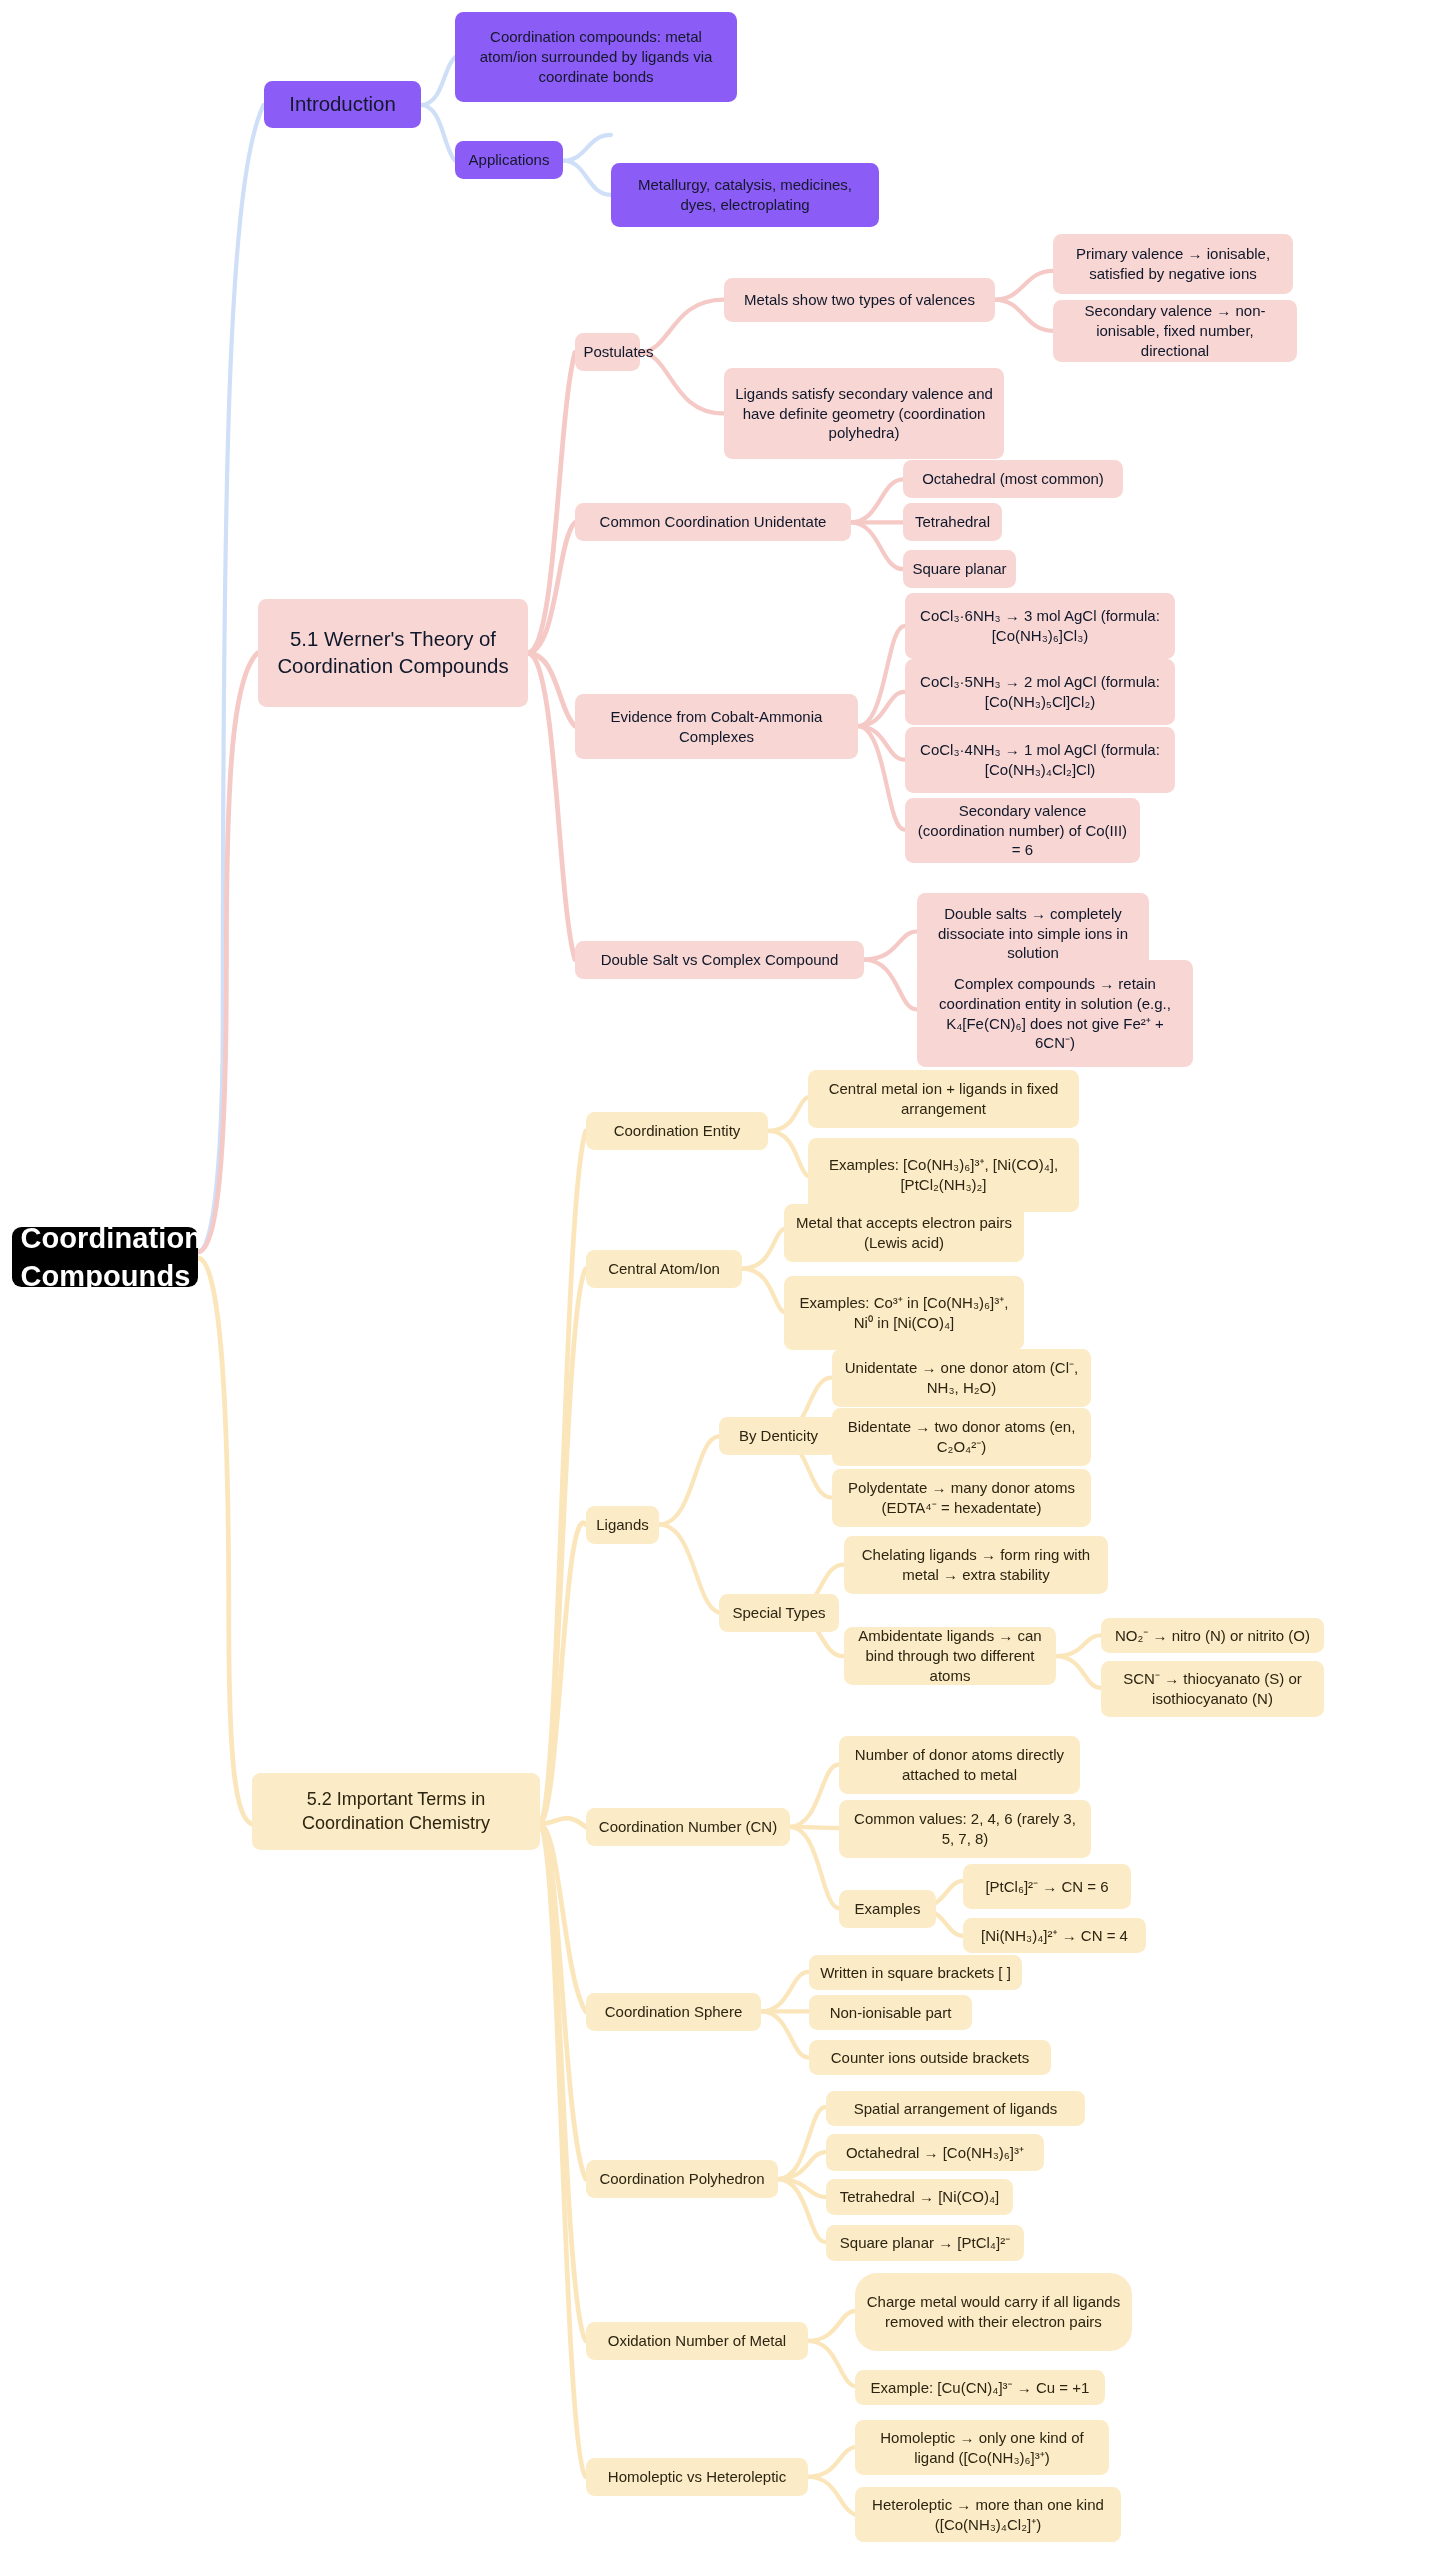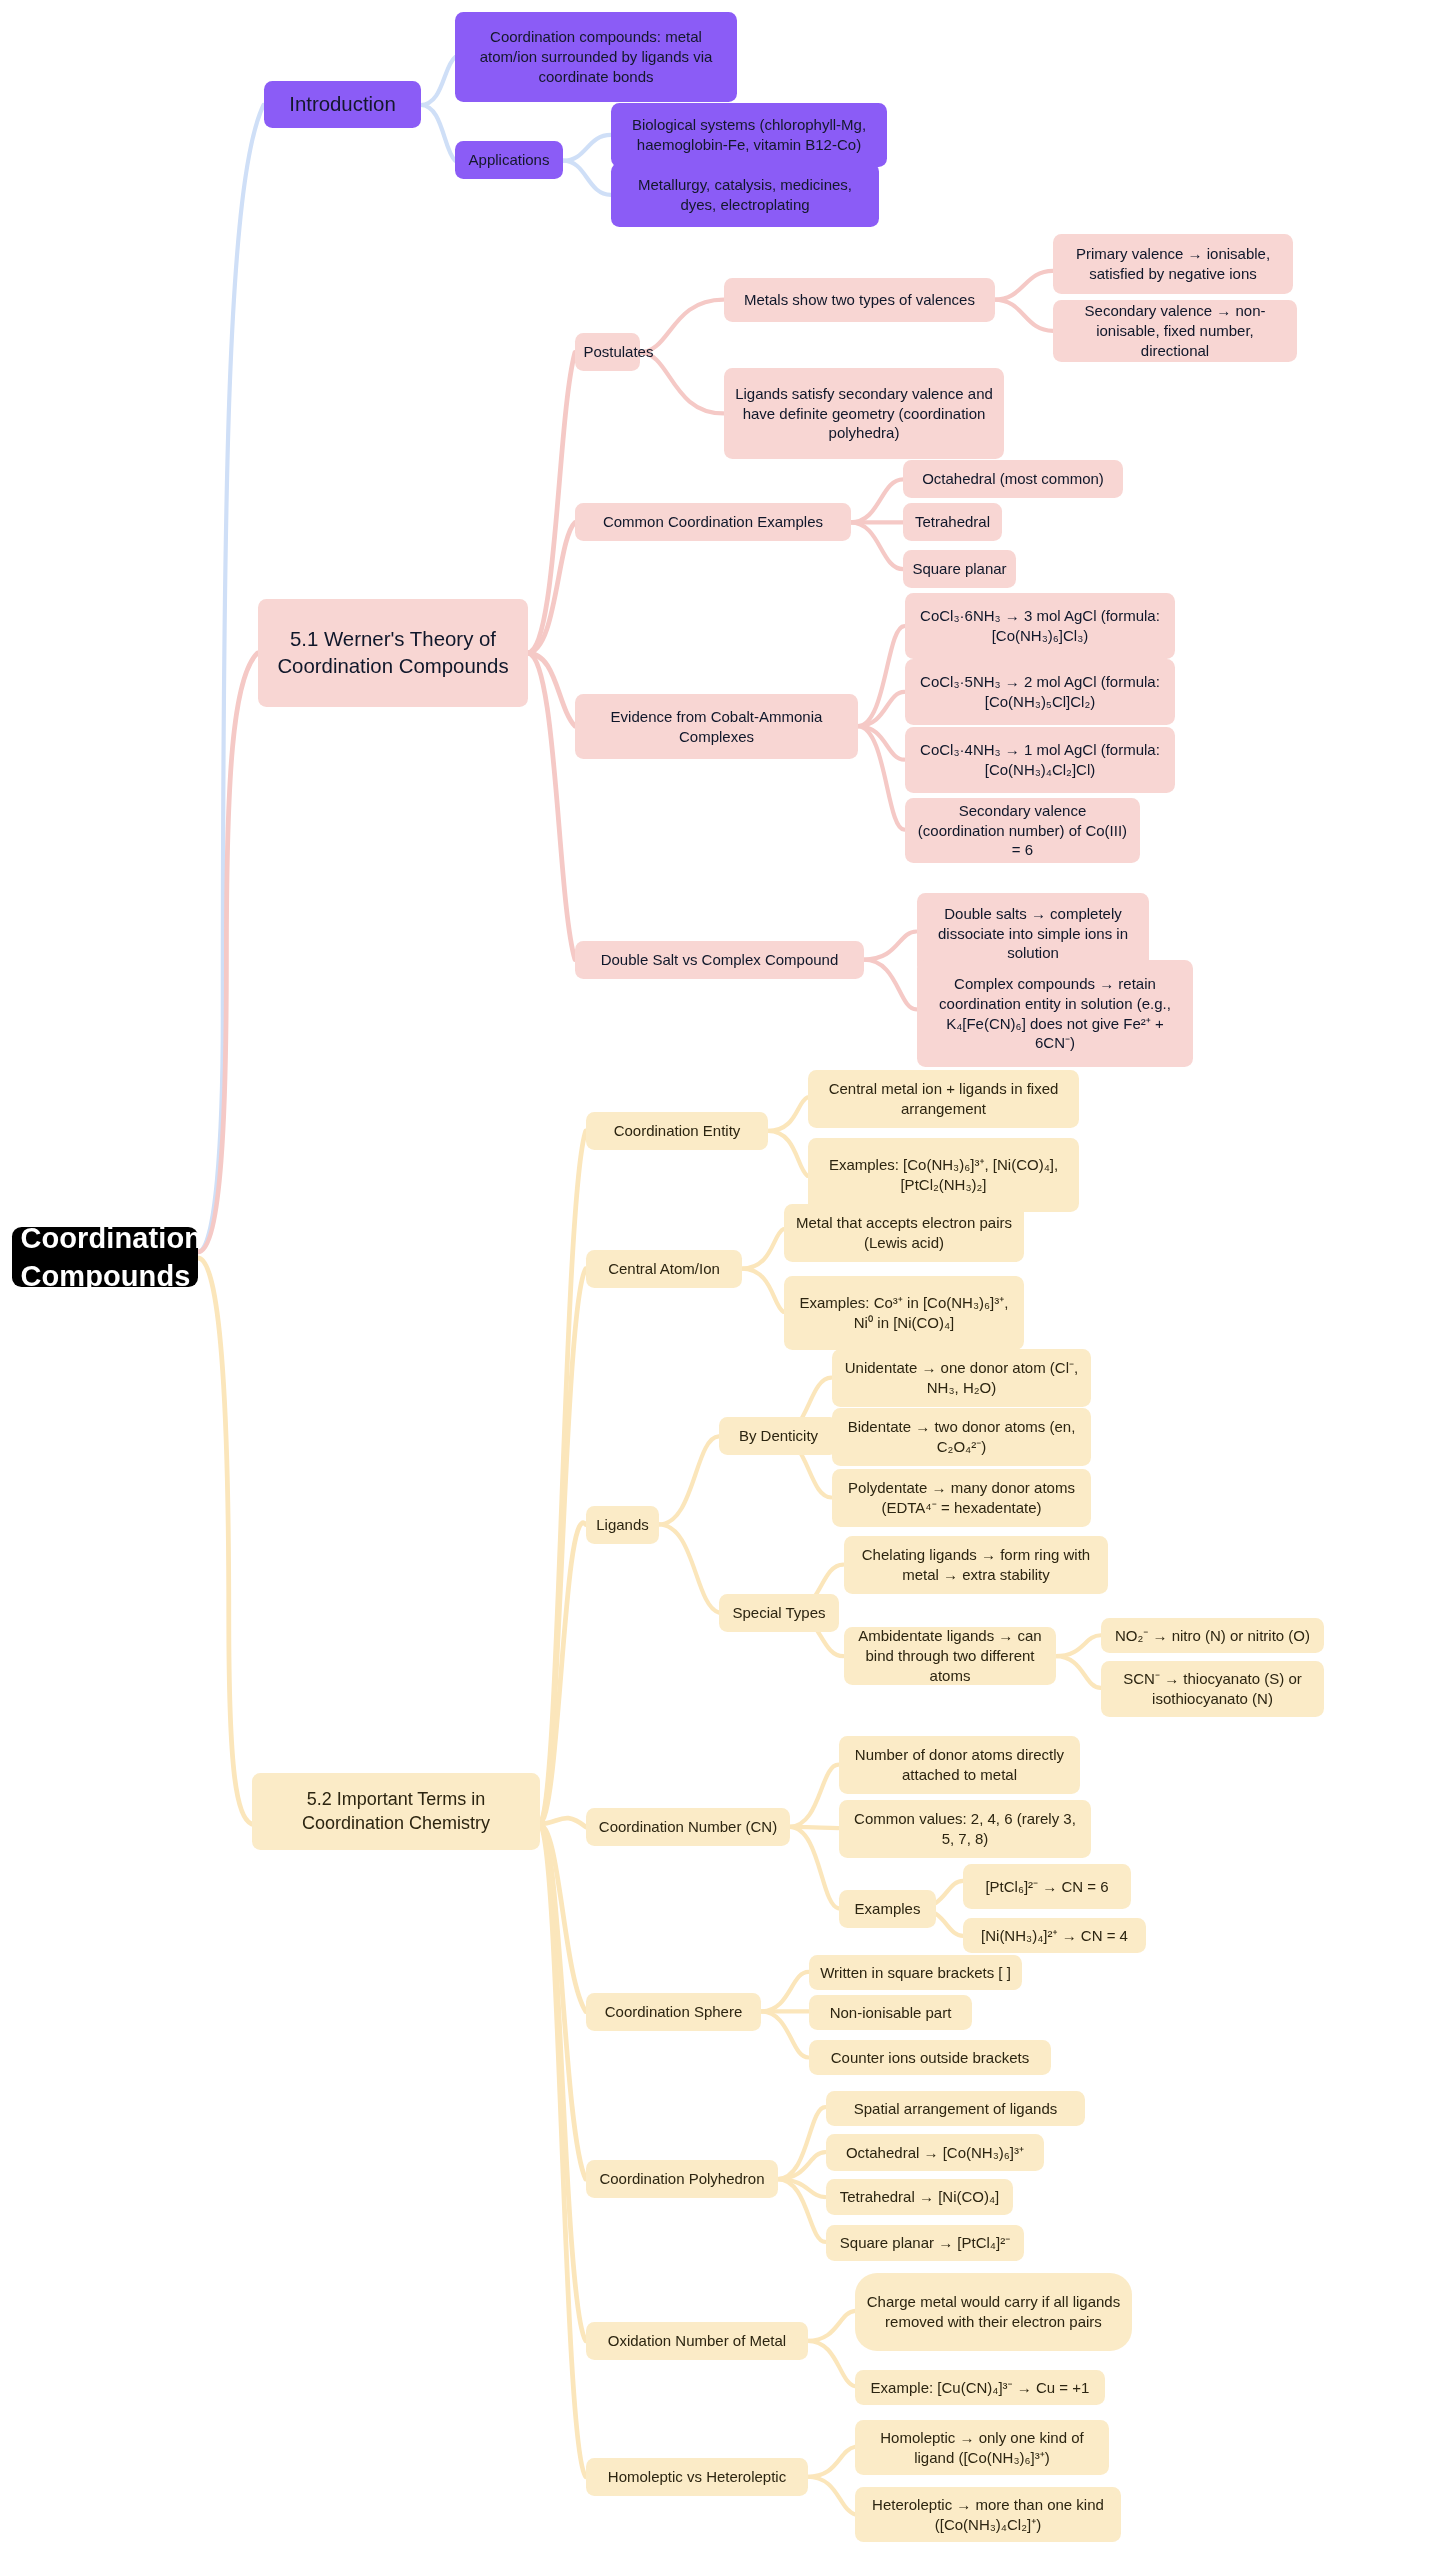--- a/index.html
+++ b/index.html
@@ -116,23 +116,20 @@
 
   <div class="node blue lvl1" style="left:264px;top:81px;width:157px;height:47px;">
     <span>Introduction</span>
   </div>
   <div class="node blue" style="left:455px;top:12px;width:282px;height:90px;">
     <span>Coordination compounds: metal atom/ion surrounded by ligands via coordinate bonds</span>
   </div>
   <div class="node blue" style="left:455px;top:141px;width:108px;height:38px;">
     <span>Applications</span>
   </div>
-  <div class="node blue" style="left:611px;top:103px;width:276px;height:64px;">
-    <span>Biological systems (chlorophyll-Mg, haemoglobin-Fe, vitamin B12-Co)</span>
-  </div>
   <div class="node blue" style="left:611px;top:163px;width:268px;height:64px;">
     <span>Metallurgy, catalysis, medicines, dyes, electroplating</span>
   </div>
 
   <div class="node pink lvl1" style="left:258px;top:599px;width:270px;height:108px;">
     <span>5.1 Werner's Theory of Coordination Compounds</span>
   </div>
 
   <div class="node pink" style="left:575px;top:333px;width:65px;height:38px;">
     <span>Postulates</span>
@@ -144,21 +141,21 @@
     <span>Primary valence → ionisable, satisfied by negative ions</span>
   </div>
   <div class="node pink" style="left:724px;top:368px;width:280px;height:91px;">
     <span>Ligands satisfy secondary valence and have definite geometry (coordination polyhedra)</span>
   </div>
   <div class="node pink" style="left:1053px;top:300px;width:244px;height:62px;">
     <span>Secondary valence → non-ionisable, fixed number, directional</span>
   </div>
 
   <div class="node pink" style="left:575px;top:503px;width:276px;height:38px;">
-    <span>Common Coordination Examples</span>
+    <span>Common Coordination Unidentate</span>
   </div>
   <div class="node pink" style="left:903px;top:460px;width:220px;height:38px;">
     <span>Octahedral (most common)</span>
   </div>
   <div class="node pink" style="left:903px;top:503px;width:99px;height:38px;">
     <span>Tetrahedral</span>
   </div>
   <div class="node pink" style="left:903px;top:550px;width:113px;height:38px;">
     <span>Square planar</span>
   </div>

